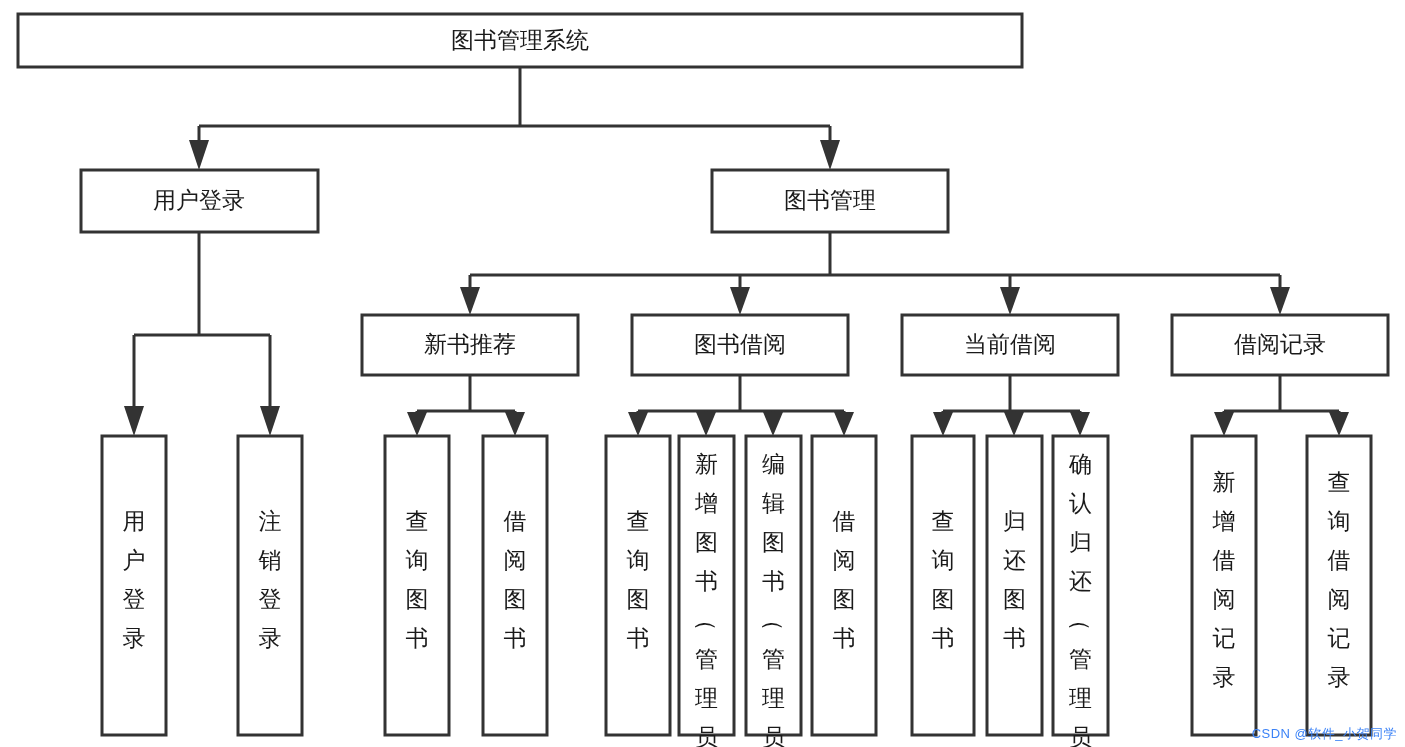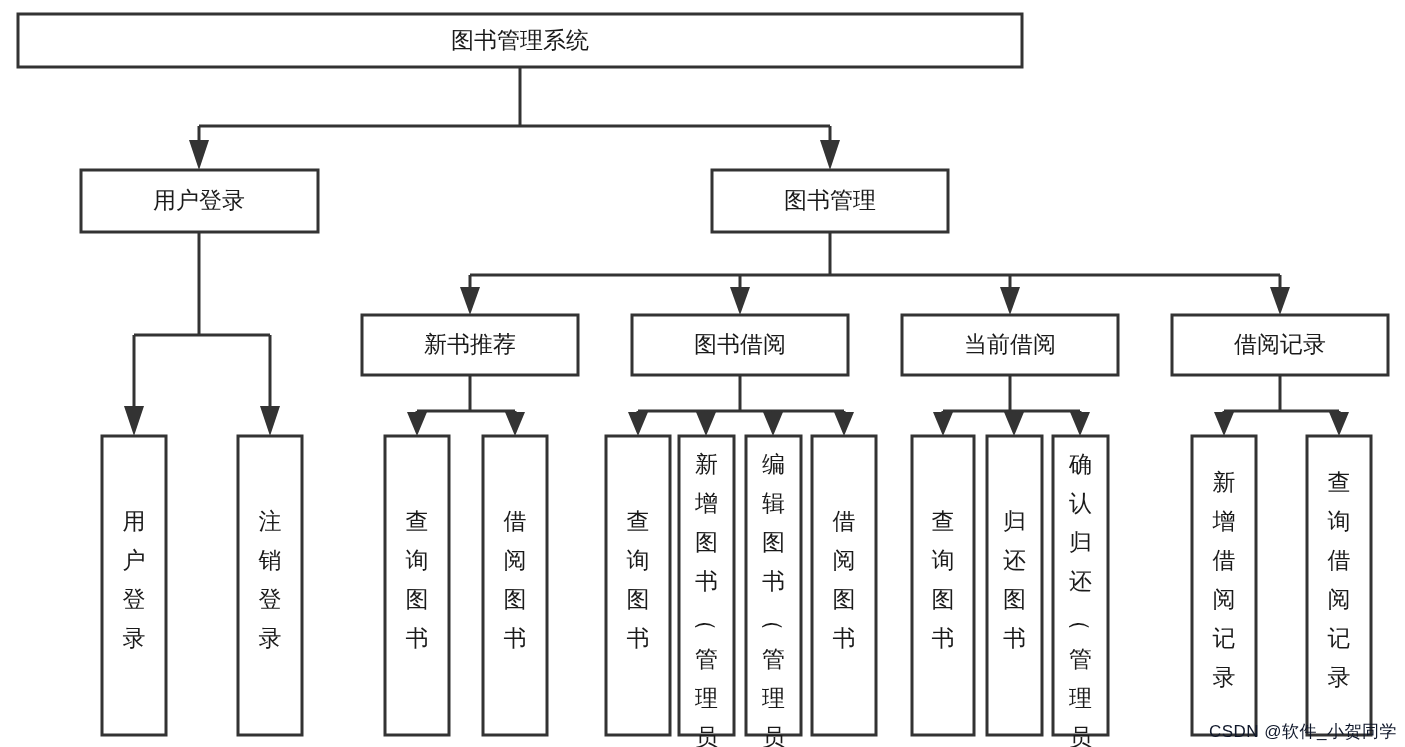--- a/index.html
+++ b/index.html
@@ -46,22 +46,22 @@
   }
   .arrow-head {
     fill: #333333;
     stroke: none;
   }
   .watermark {
     position: absolute;
     right: 8px;
     bottom: 4px;
     font-family: "Liberation Sans", "DejaVu Sans", sans-serif;
-    font-size: 17px;
-    color: #0f172a;
+    font-size: 13px;
+    color: #3b82f6;
     white-space: nowrap;
     letter-spacing: 0.5px;
     user-select: none;
   }
 </style>
 </head>
 <body>
 
 <svg id="diagram" viewBox="0 0 1405 747">
 

